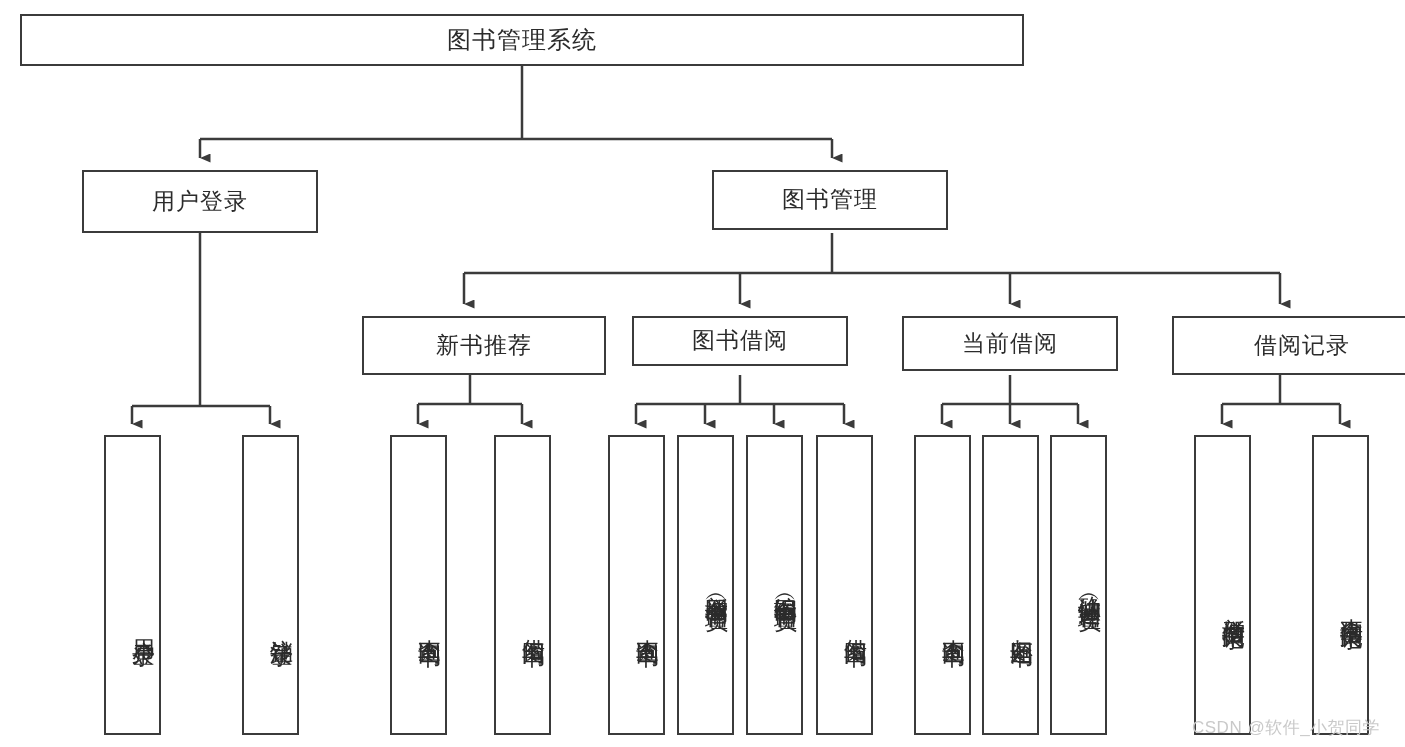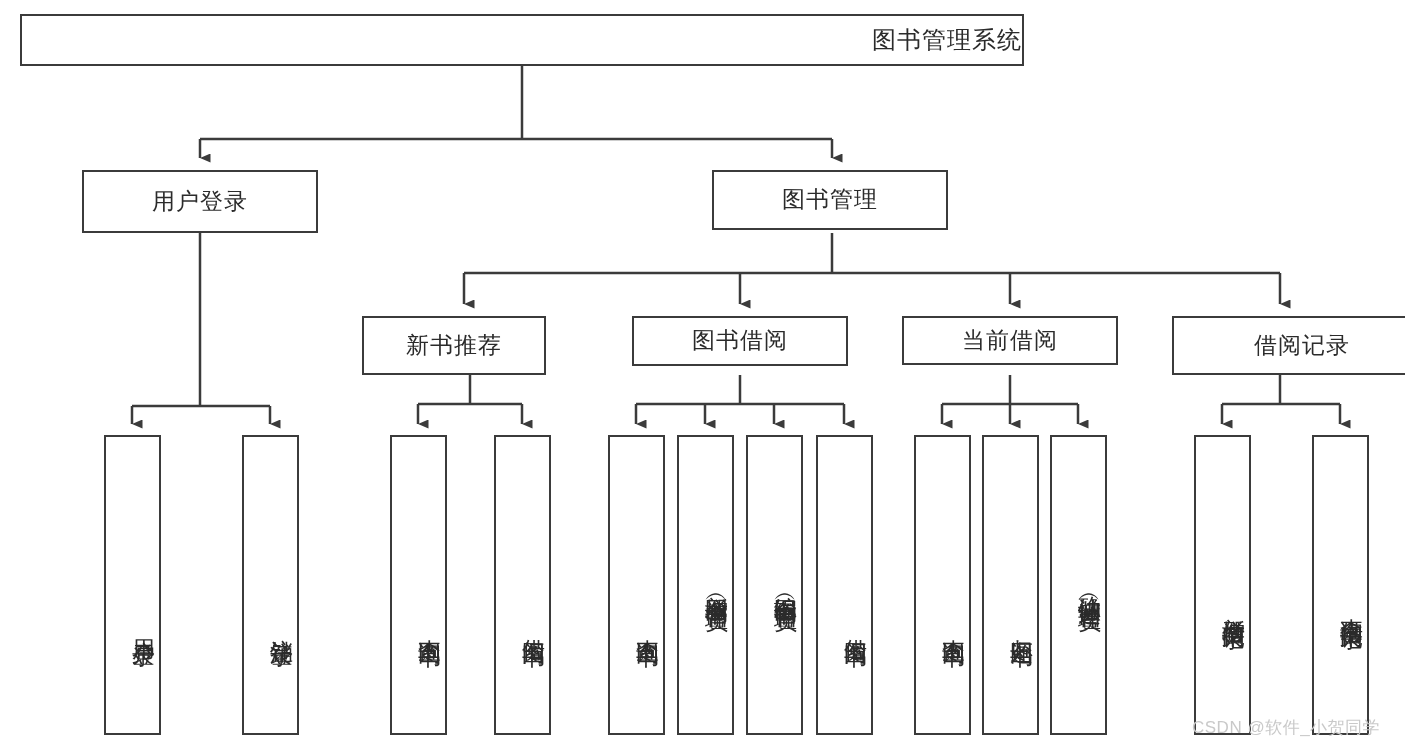--- a/index.html
+++ b/index.html
@@ -116,38 +116,38 @@
       <path d="M1010,404 L1010,424" marker-end="url(#arw)"></path>
       <path d="M1078,404 L1078,424" marker-end="url(#arw)"></path>
 
       <path d="M1280,375 L1280,404"></path>
       <path d="M1222,404 L1340,404"></path>
       <path d="M1222,404 L1222,424" marker-end="url(#arw)"></path>
       <path d="M1340,404 L1340,424" marker-end="url(#arw)"></path>
     </g>
   </svg>
 
-  <div class="node node-h node-root" style="left:20px; top:14px; width:1004px; height:52px;justify-content:flex-end;">
+  <div class="node node-h node-root" style="left:20px; top:14px; width:1004px; height:52px;">
     <span>图书管理系统</span>
   </div>
 
   <div class="node node-h" style="left:82px; top:170px; width:236px; height:63px;">
     <span>用户登录</span>
   </div>
   <div class="node node-h" style="left:712px; top:170px; width:236px; height:60px;">
     <span>图书管理</span>
   </div>
 
-  <div class="node node-h" style="left:362px; top:316px; width:184px; height:59px;">
+  <div class="node node-h" style="left:362px; top:316px; width:244px; height:59px;">
     <span>新书推荐</span>
   </div>
   <div class="node node-h" style="left:632px; top:316px; width:216px; height:50px;">
     <span>图书借阅</span>
   </div>
-  <div class="node node-h" style="left:902px; top:316px; width:216px; height:49px;">
+  <div class="node node-h" style="left:902px; top:316px; width:216px; height:55px;">
     <span>当前借阅</span>
   </div>
   <div class="node node-h" style="left:1172px; top:316px; width:260px; height:59px;">
     <span>借阅记录</span>
   </div>
 
   <div class="node node-v" style="left:104px; top:435px; width:57px; height:300px; padding-top:80px;">
     <span>用户登录</span>
   </div>
   <div class="node node-v" style="left:242px; top:435px; width:57px; height:300px; padding-top:80px;">

